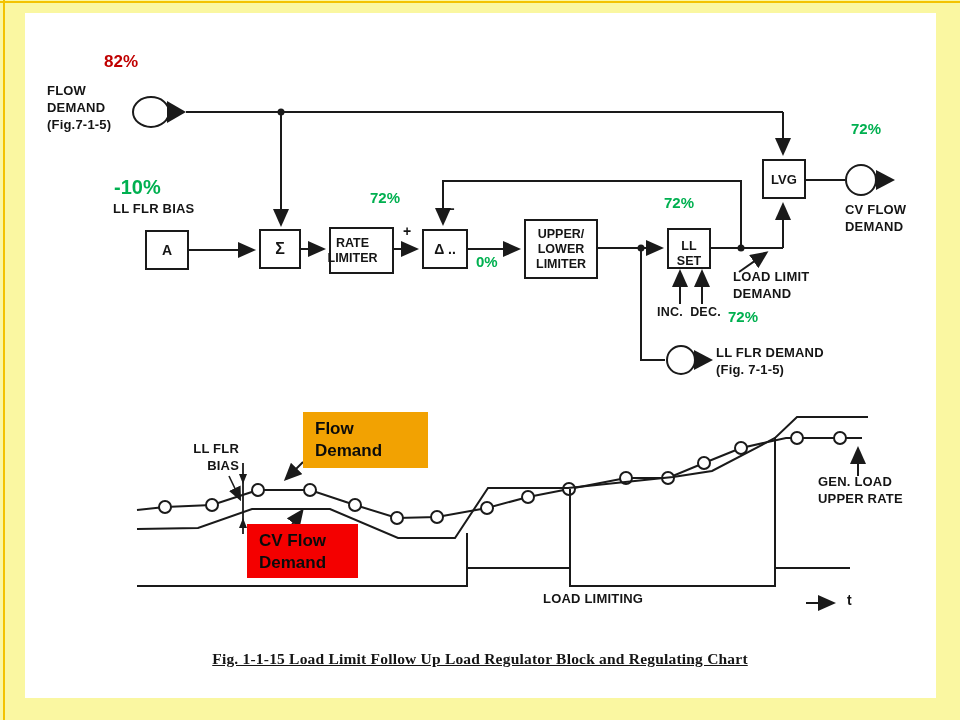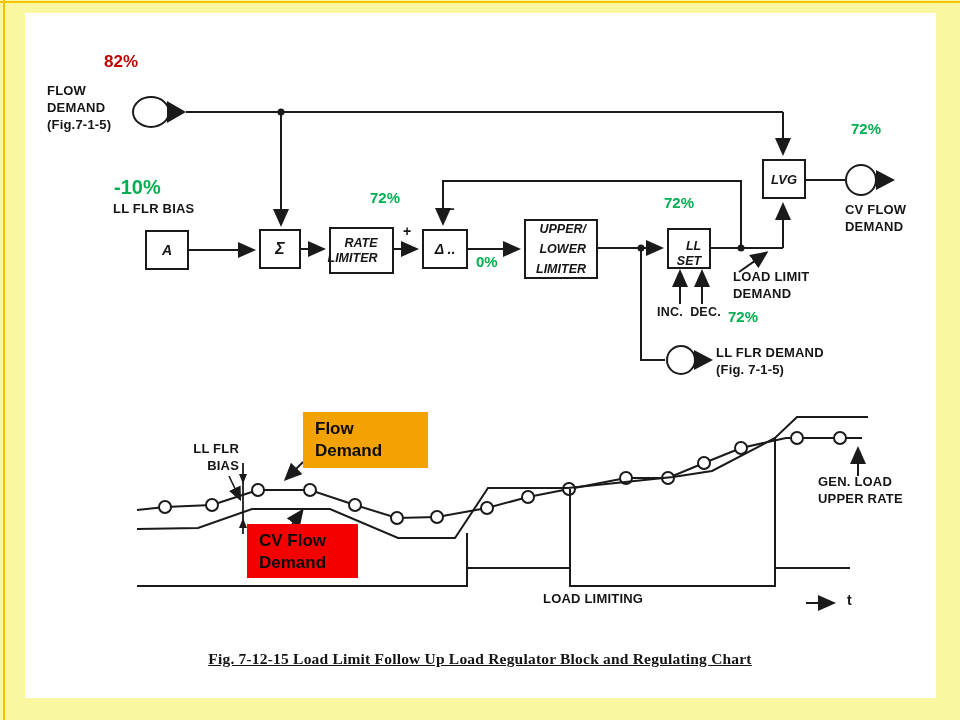--- a/index.html
+++ b/index.html
@@ -11,21 +11,21 @@
   }
   .gold-line-left{position:absolute;left:3px;top:0;width:2px;height:720px;background:var(--gold,#F3C300);}
   .gold-line-top{position:absolute;left:0;top:1px;width:960px;height:2px;background:var(--gold,#F3C300);}
   .panel{position:absolute;left:25px;top:13px;width:911px;height:685px;background:#ffffff;}
   svg.diagram{position:absolute;left:0;top:0;width:960px;height:720px;}
   .lbl{position:absolute;white-space:pre;line-height:17px;font-weight:bold;font-size:13px;letter-spacing:.2px;}
   .val{position:absolute;font-weight:bold;white-space:pre;}
   .val.green{color:var(--green,#00B050);font-size:15px;}
   .val.red{color:var(--red,#C00000);font-size:17px;text-align:center;}
   .boxlbl{position:absolute;display:flex;align-items:center;justify-content:center;
-    text-align:right;font-weight:bold;white-space:pre-line;font-style:italic;}
+    text-align:center;font-weight:bold;white-space:pre-line;}
   .tag{position:absolute;font-weight:bold;font-size:17px;line-height:22px;
     padding:6px 6px 4px 12px;white-space:pre-line;color:#0b0b0b;}
   .tag.orange{background:var(--orange,#F2A202);}
   .tag.redbg{background:var(--redbox,#F40000);}
   .caption{position:absolute;left:0;top:650px;width:960px;text-align:center;
     font-family:"Liberation Serif","DejaVu Serif",serif;font-weight:bold;font-size:15.5px;
     text-decoration:underline;letter-spacing:.2px;}
 </style>
 </head>
 <body style="--page-bg: #FAF7A1; --gold: #F3C300; --green: #00B050; --red: #C00000; --orange: #F2A202; --redbox: #F40000;">
@@ -129,21 +129,21 @@
 DEMAND
 (Fig.7-1-5)</div>
 <div class="val green" style="left:114px;top:176px;font-size:20px">-10%</div>
 <div class="lbl" style="left:113px;top:200px">LL FLR BIAS</div>
 
 <div class="boxlbl" style="left:146px;top:231px;width:42px;height:38px;font-size:14px">A</div>
 <div class="boxlbl" style="left:260px;top:230px;width:40px;height:38px;font-size:16px">Σ</div>
 <div class="boxlbl" style="left:330px;top:228px;width:45px;height:45px;font-size:12.5px;line-height:15px">RATE
 LIMITER</div>
 <div class="boxlbl" style="left:423px;top:230px;width:44px;height:38px;font-size:14px">Δ ..</div>
-<div class="boxlbl" style="left:525px;top:220px;width:72px;height:58px;font-size:12.5px;line-height:20px">UPPER/
+<div class="boxlbl" style="left:525px;top:220px;width:72px;height:58px;font-size:12.5px;line-height:15px">UPPER/
 LOWER
 LIMITER</div>
 <div class="boxlbl" style="left:668px;top:229px;width:42px;height:49px;font-size:12.5px;line-height:15px">LL
 SET</div>
 <div class="boxlbl" style="left:763px;top:160px;width:42px;height:38px;font-size:13px">LVG</div>
 
 <div class="val green" style="left:370px;top:189px">72%</div>
 <div class="lbl" style="left:403px;top:223px;font-size:14px">+</div>
 <div class="lbl" style="left:446px;top:200px;font-size:15px">−</div>
 <div class="val green" style="left:476px;top:253px">0%</div>
@@ -162,13 +162,13 @@
 BIAS</div>
 <div class="tag orange" style="left:303px;top:412px;width:107px;height:46px">Flow
 Demand</div>
 <div class="tag redbg" style="left:247px;top:524px;width:93px;height:44px">CV Flow
 Demand</div>
 <div class="lbl" style="left:818px;top:473px">GEN. LOAD
 UPPER RATE</div>
 <div class="lbl" style="left:543px;top:590px">LOAD LIMITING</div>
 <div class="lbl" style="left:847px;top:592px;font-size:14px">t</div>
 
-<div class="caption">Fig. 7-12-15  Load Limit Follow Up Load Regulator Block and Regulating Chart</div>
+<div class="caption">Fig. 1-1-15  Load Limit Follow Up Load Regulator Block and Regulating Chart</div>
 
 </body></html>

